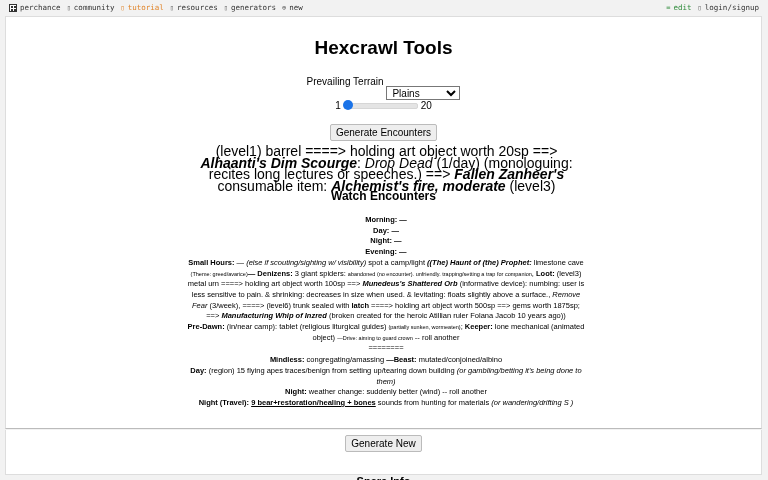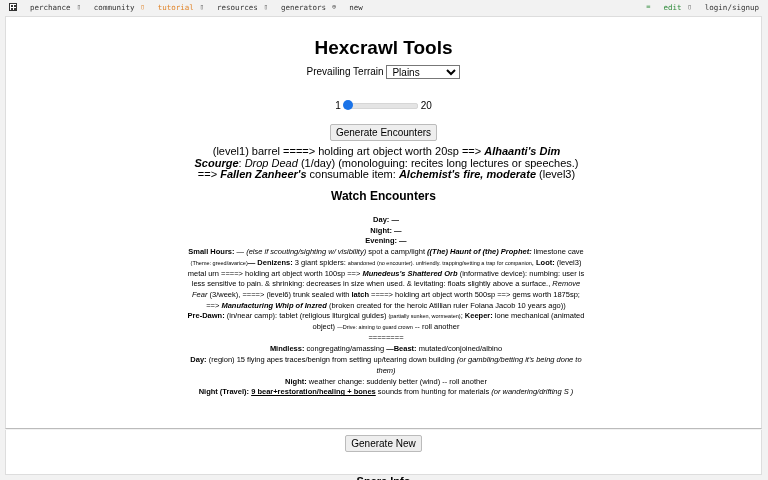--- a/index.html
+++ b/index.html
@@ -11,21 +11,21 @@
     position:relative;
   }
   .topbar {
     position:absolute; left:0; top:0; width:768px; height:16px;
     font-family:"DejaVu Sans Mono", monospace;
     font-size:7.5px; color:#333;
     display:flex; align-items:center;
   }
   .topbar .left { position:absolute; left:9px; top:3px; display:flex; gap:6px; align-items:center; }
   .topbar .right { position:absolute; right:9px; top:3px; display:flex; gap:6px; align-items:center; }
-  .nav-link { display:inline-flex; align-items:flex-start; gap:13px; white-space:nowrap; cursor:pointer; }
+  .nav-link { display:inline-flex; align-items:flex-end; gap:3px; white-space:nowrap; cursor:pointer; }
   .nav-link .ic { font-size:7px; color:#666; }
   .nav-link.tutorial { color:#e0852b; }
   .nav-link.tutorial .ic { color:#e0852b; }
   .nav-link.edit { color:#2e8b3a; }
   .nav-link.edit .ic { color:#2e8b3a; }
   .logo-icon {
     width:8px; height:8px; border:1px solid #333; box-sizing:border-box;
     position:relative; display:inline-block; background:#fff;
   }
   .logo-icon::before {
@@ -42,21 +42,21 @@
     position:absolute; left:0; right:0; top:12px; margin:8px;
     font-size:19px; font-weight:bold; text-align:center;
   }
   .terrain-row {
     position:absolute; left:0; right:0; top:48px; text-align:center;
     font-size:10px;
   }
   .terrain-row select {
     font-family:"Liberation Sans", sans-serif; font-size:10px;
     height:14px; width:74px; padding:0 1px; border:1px solid #777;
-    background:#fff; vertical-align:middle;
+    background:#fff; vertical-align:middle;margin-top:21px;
   }
   .level-label {
     position:absolute; left:0; right:0; top:72px; text-align:center; font-size:10px;
   }
   .slider-row {
     position:absolute; left:0; right:0; top:83px; text-align:center; font-size:10px;
     display:flex; justify-content:center; align-items:center; gap:3px;
   }
   .slider-track {
     width:72px; height:4px; background:#e4e4e4; border-radius:2px; position:relative;
@@ -67,21 +67,21 @@
     background:#1a73e8;
   }
   .btn {
     font-family:"Liberation Sans", sans-serif; font-size:10px;
     background:#eee; border:1px solid #bbb; border-radius:2px;
     padding:2px 5px; color:#000; cursor:pointer;
   }
   .gen-enc-wrap { position:absolute; left:0; right:0; top:105px; text-align:center; }
   .encounter {
     position:absolute; left:183px; width:395px; top:129px;
-    font-size:11px; line-height:11.5px; text-align:center;
+    font-size:14px; line-height:11.5px; text-align:center;
   }
   h2 {
     position:absolute; left:0; right:0; top:172px; margin:0; text-align:center;
     font-size:12px; font-weight:bold;
   }
   .watch {
     position:absolute; left:180px; width:400px; top:198px;
     font-size:7.5px; line-height:10.7px; text-align:center;
   }
   .watch b { font-weight:bold; }
@@ -157,20 +157,21 @@
     <button class="btn">Generate Encounters</button>
   </div>
 
   <div class="encounter">
     <span>(level1) barrel ====&gt; holding art object worth 20sp ==&gt; </span><b><i>Alhaanti's Dim Scourge</i></b><span>: </span><i>Drop Dead</i><span> (1/day) (monologuing: recites long lectures or speeches.) ==&gt; </span><b><i>Fallen Zanheer's</i></b><span> consumable item: </span><b><i>Alchemist's fire, moderate</i></b><span> (level3)</span>
   </div>
 
   <h2>Watch Encounters</h2>
 
   <div class="watch">
+    <div><b>Morning:</b><b> —</b></div>
     <div><b>Day:</b><b> —</b></div>
     <div><b>Night:</b><b> —</b></div>
     <div><b>Evening:</b><b> —</b></div>
 
     <div>
       <b>Small Hours:</b><span> — </span><i>(else if scouting/sighting w/ visibility)</i><span> spot a camp/light </span><b><i>((The) Haunt of (the) Prophet:</i></b><span> limestone cave </span><span class="small">(Theme: greed/avarice)</span><b>— Denizens:</b><b style="font-weight:normal"> 3 giant spiders</b><span>: </span><span class="small">abandoned (no encounter). unfriendly. trapping/setting a trap for companion</span><span>, </span><b>Loot:</b><span> (level3) metal urn ====&gt; holding art object worth 100sp ==&gt; </span><b><i>Munedeus's Shattered Orb</i></b><span> (informative device): numbing: user is less sensitive to pain. &amp; shrinking: decreases in size when used. &amp; levitating: floats slightly above a surface., </span><i>Remove Fear</i><span> (3/week), ====&gt; (level6) trunk sealed with </span><b>latch</b><span> ====&gt; holding art object worth 500sp ==&gt; gems worth 1875sp; ==&gt; </span><b><i>Manufacturing Whip of Inzred</i></b><span> (broken created for the heroic Atillian ruler Folana Jacob 10 years ago))</span>
     </div>
 
     <div>
       <b>Pre-Dawn:</b><span> (in/near camp): tablet (religious liturgical guides) </span><span class="small">(partially sunken, wormeaten)</span><span>; </span><b>Keeper:</b><span> lone mechanical (animated object) </span><span class="small">—Drive: aiming to guard crown</span><span> -- roll another</span>

